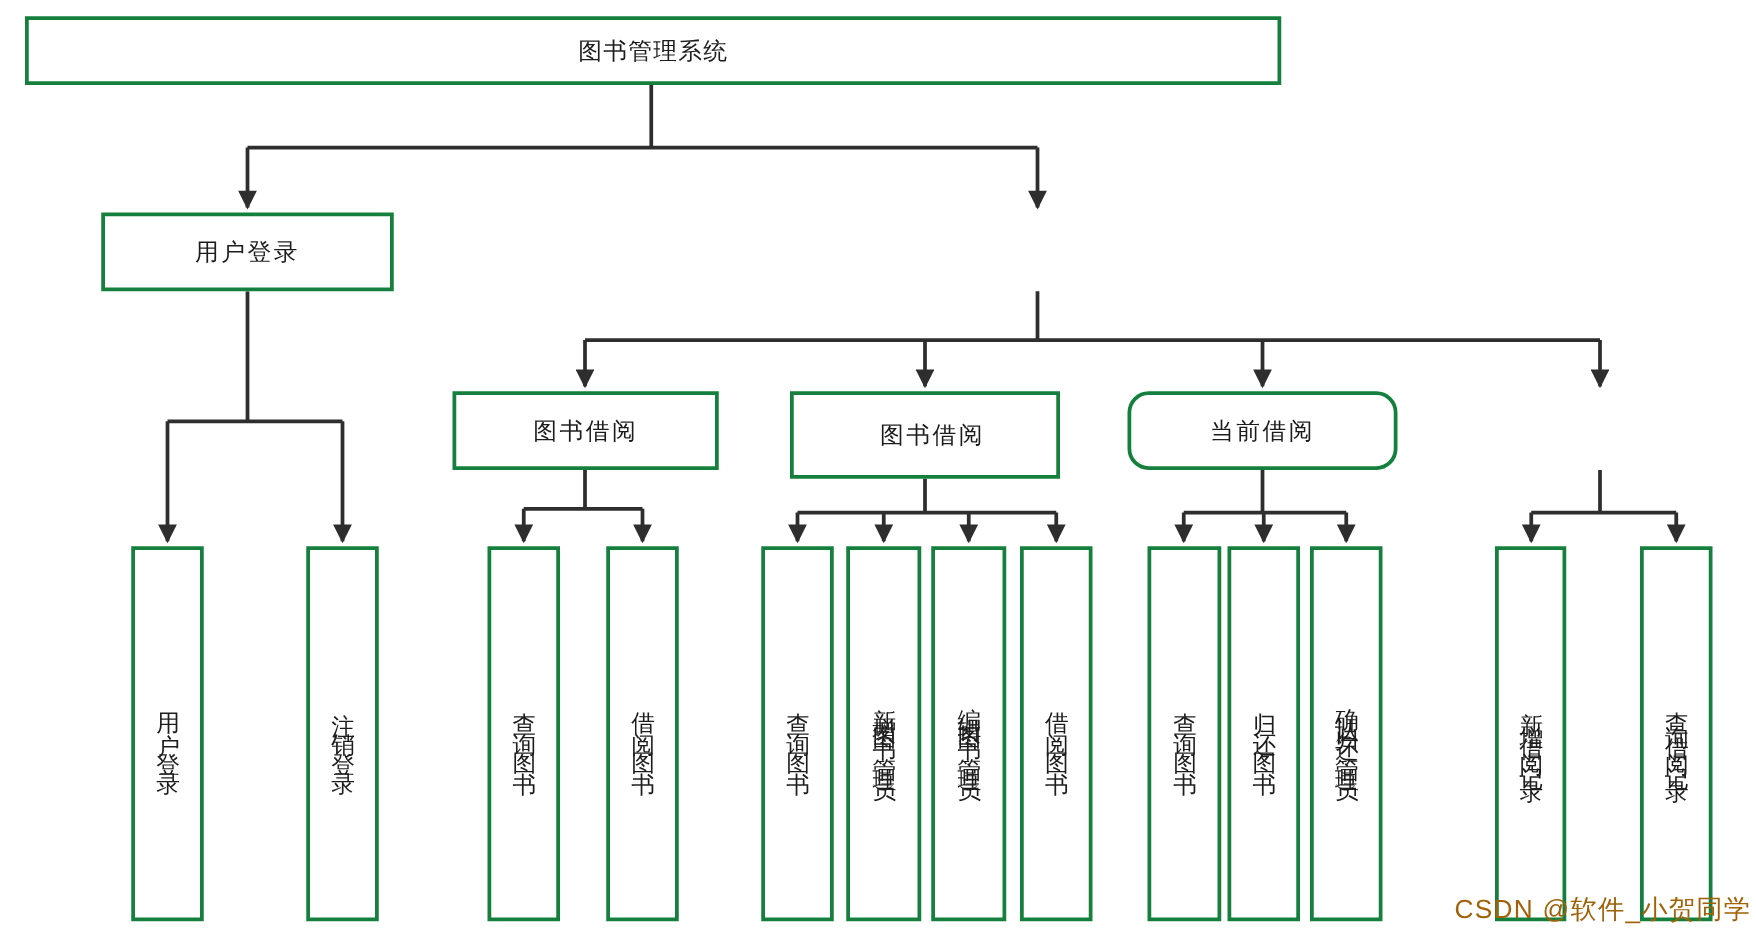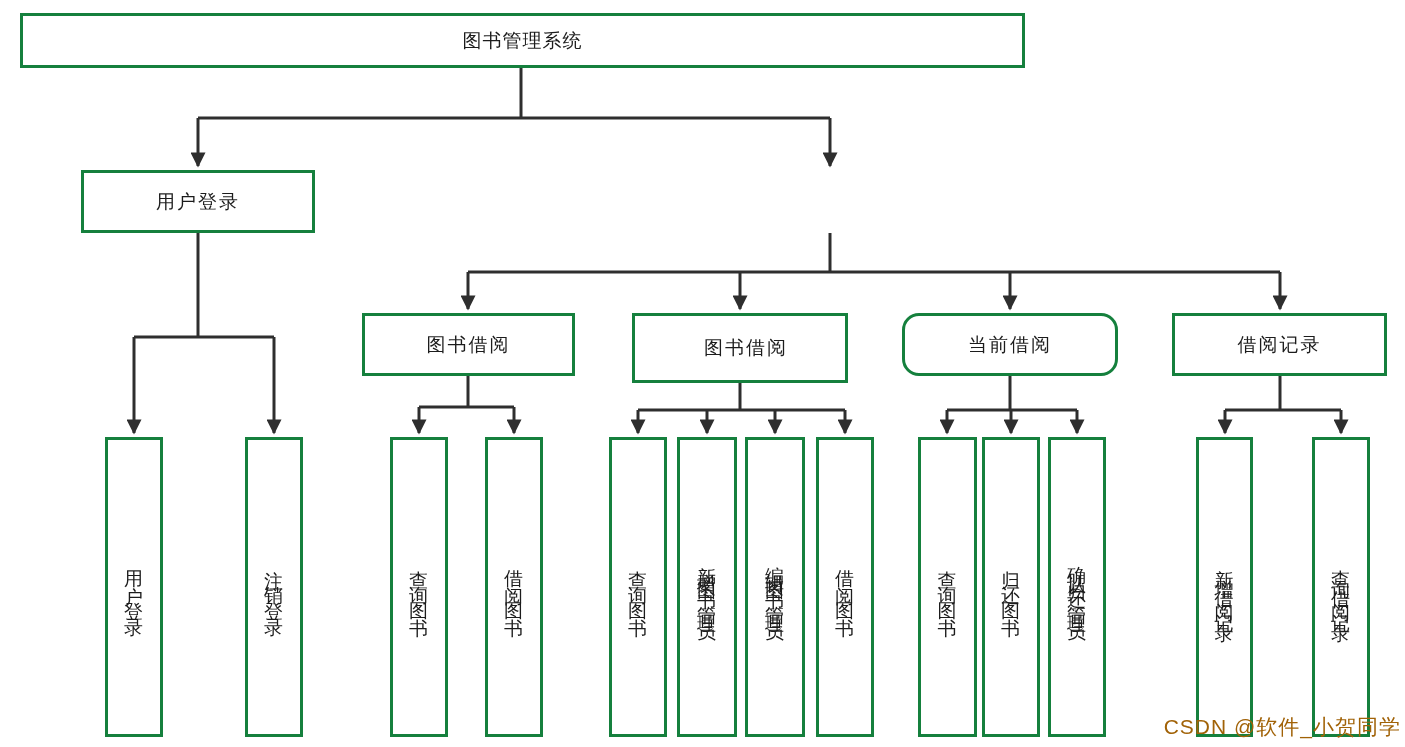--- a/index.html
+++ b/index.html
@@ -104,23 +104,20 @@
 
   <div class="box hbox" style="left:362px;top:313px;width:213px;height:63px;">
     <span>图书借阅</span>
   </div>
   <div class="box hbox" style="left:632px;top:313px;width:216px;height:70px;padding-left:12px;">
     <span>图书借阅</span>
   </div>
   <div class="box hbox" style="left:902px;top:313px;width:216px;height:63px;border-radius:17px;">
     <span>当前借阅</span>
   </div>
-  <div class="box hbox" style="left:1172px;top:313px;width:215px;height:63px;">
-    <span>借阅记录</span>
-  </div>
 
   <div class="box vbox" style="left:105px;top:437px;width:58px;height:300px;">
     <span>用户登录</span>
   </div>
   <div class="box vbox" style="left:245px;top:437px;width:58px;height:300px;">
     <span>注销登录</span>
   </div>
 
   <div class="box vbox" style="left:390px;top:437px;width:58px;height:300px;">
     <span>查询图书</span>

